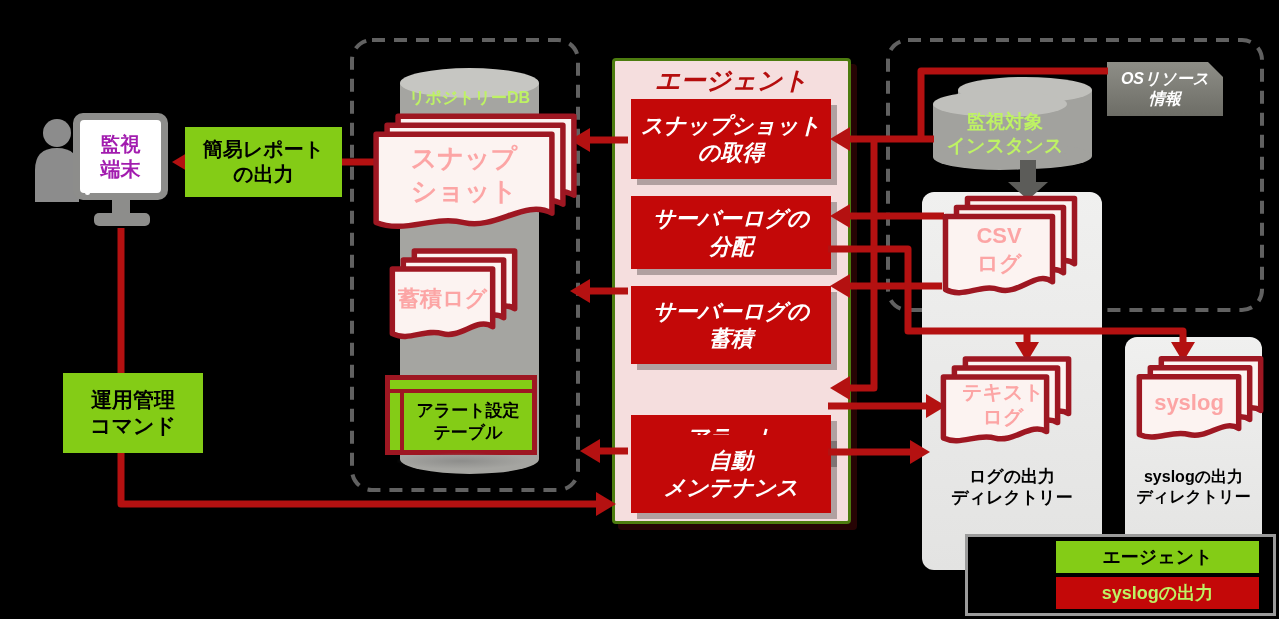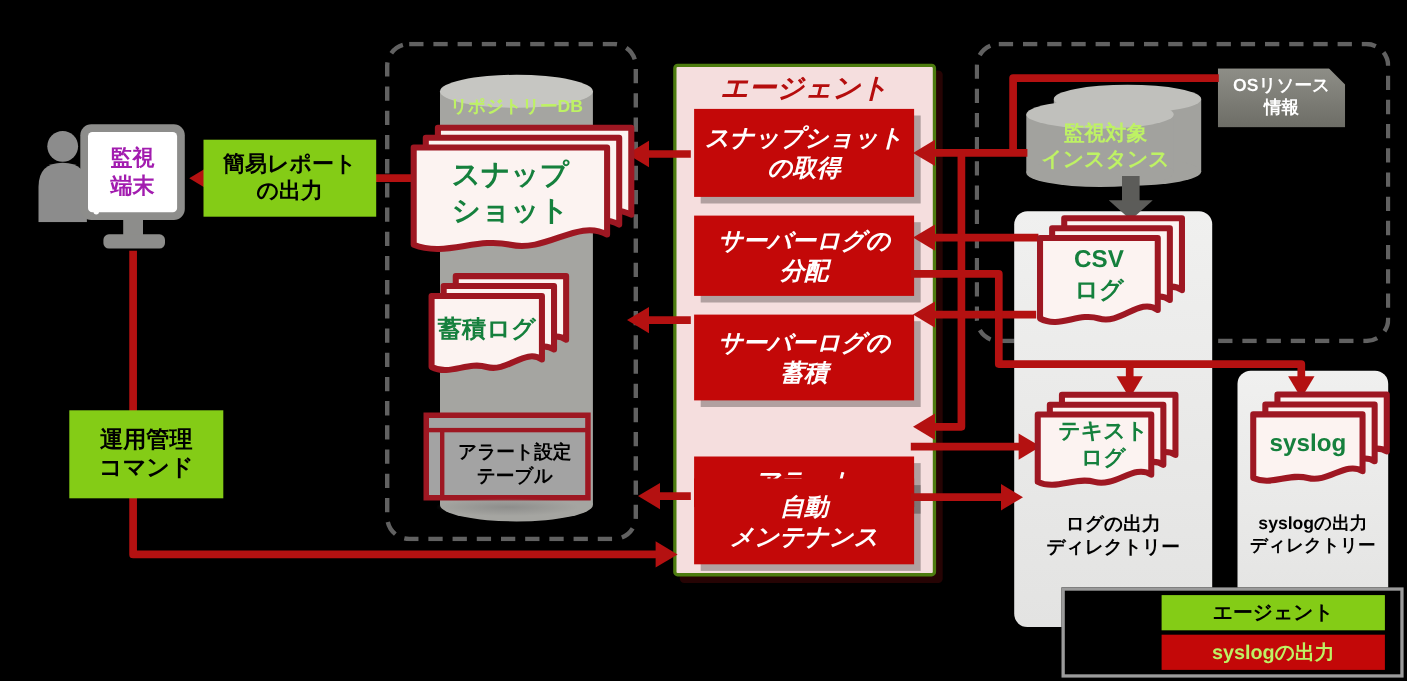--- a/index.html
+++ b/index.html
@@ -27,44 +27,45 @@
   .agent-action{
     position:absolute;left:16px;width:200px;background:#c30808;color:#fff;
     box-shadow:6px 6px 0 rgba(0,0,0,.28);font-size:22px;
   }
   
   .docstack{position:absolute;}
   .docstack svg{position:absolute;left:0;top:0;width:100%;height:100%;overflow:visible;}
   .docstack svg.b1{transform:translate(11px,-9px);}
   .docstack svg.b2{transform:translate(22px,-18px);}
   .docstack .doc-path{fill:#fcf3f1;stroke:#9e1722;stroke-width:5.5;vector-effect:non-scaling-stroke;stroke-linejoin:round;}
-  .doc-label{position:absolute;left:0;top:0;right:0;bottom:14%;color:#15803d;}
+  .doc-label{position:absolute;left:0;top:0;right:0;bottom:14%;color:#fca5a5;}
   
   #alert-table{
     left:385px;top:375px;width:152px;height:80px;background:#9e1722;
     padding:5px;box-sizing:border-box;display:grid;
     grid-template-columns:10px 1fr;grid-template-rows:9px 1fr;gap:4px;
   }
-  #alert-table .cell{background:#a3a3a3;}
+  #alert-table .cell{background:#84cc16;}
   #alert-table .hdr{grid-column:1 / span 2;}
   #alert-table::after{
     content:"";position:absolute;left:12px;right:12px;bottom:-14px;height:16px;
     background:radial-gradient(ellipse at center,rgba(140,140,138,.95),rgba(140,140,138,0) 72%);
   }
   
   #monitor-frame{left:73px;top:113px;width:95px;height:87px;background:#8d8d8b;border-radius:10px;}
   #monitor-screen{left:80px;top:120px;width:81px;height:73px;background:#fff;border-radius:4px;color:#a21caf;font-size:20px;}
   #monitor-neck{left:112px;top:200px;width:18px;height:14px;background:#8d8d8b;}
   #monitor-base{left:94px;top:213px;width:56px;height:13px;background:#8d8d8b;border-radius:5px;}
   #monitor-led{left:85px;top:190px;width:5px;height:5px;border-radius:50%;background:#fff;}
   
   #os-box{
     left:1107px;top:62px;width:116px;height:54px;color:#fff;font-size:16px;
     background:linear-gradient(180deg,#8e8e87,#6d6d66);
     clip-path:polygon(0 0,calc(100% - 15px) 0,100% 15px,100% 100%,0 100%);
+    font-style:italic;
   }
   
   #legend{left:965px;top:534px;width:311px;height:82px;border:3px solid #9b9b9b;background:#000;box-sizing:border-box;}
   .legend-swatch{left:88px;width:203px;height:32px;font-size:18px;}
   
   #connectors{left:0;top:0;width:1279px;height:619px;pointer-events:none;}
   #connectors .ln{fill:none;stroke:#b41111;stroke-width:7;stroke-linejoin:round;}
   #connectors .ah{fill:#b41111;stroke:none;}
   
   .black-text{color:#000;} .white-text{color:#bef264;}

